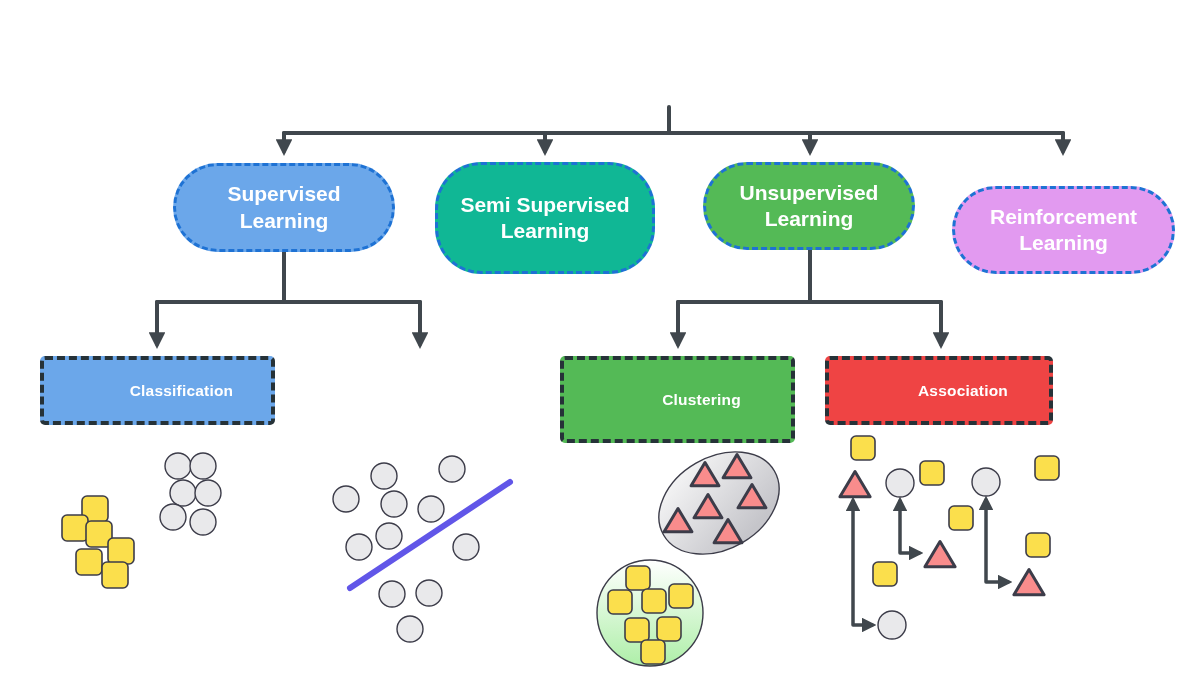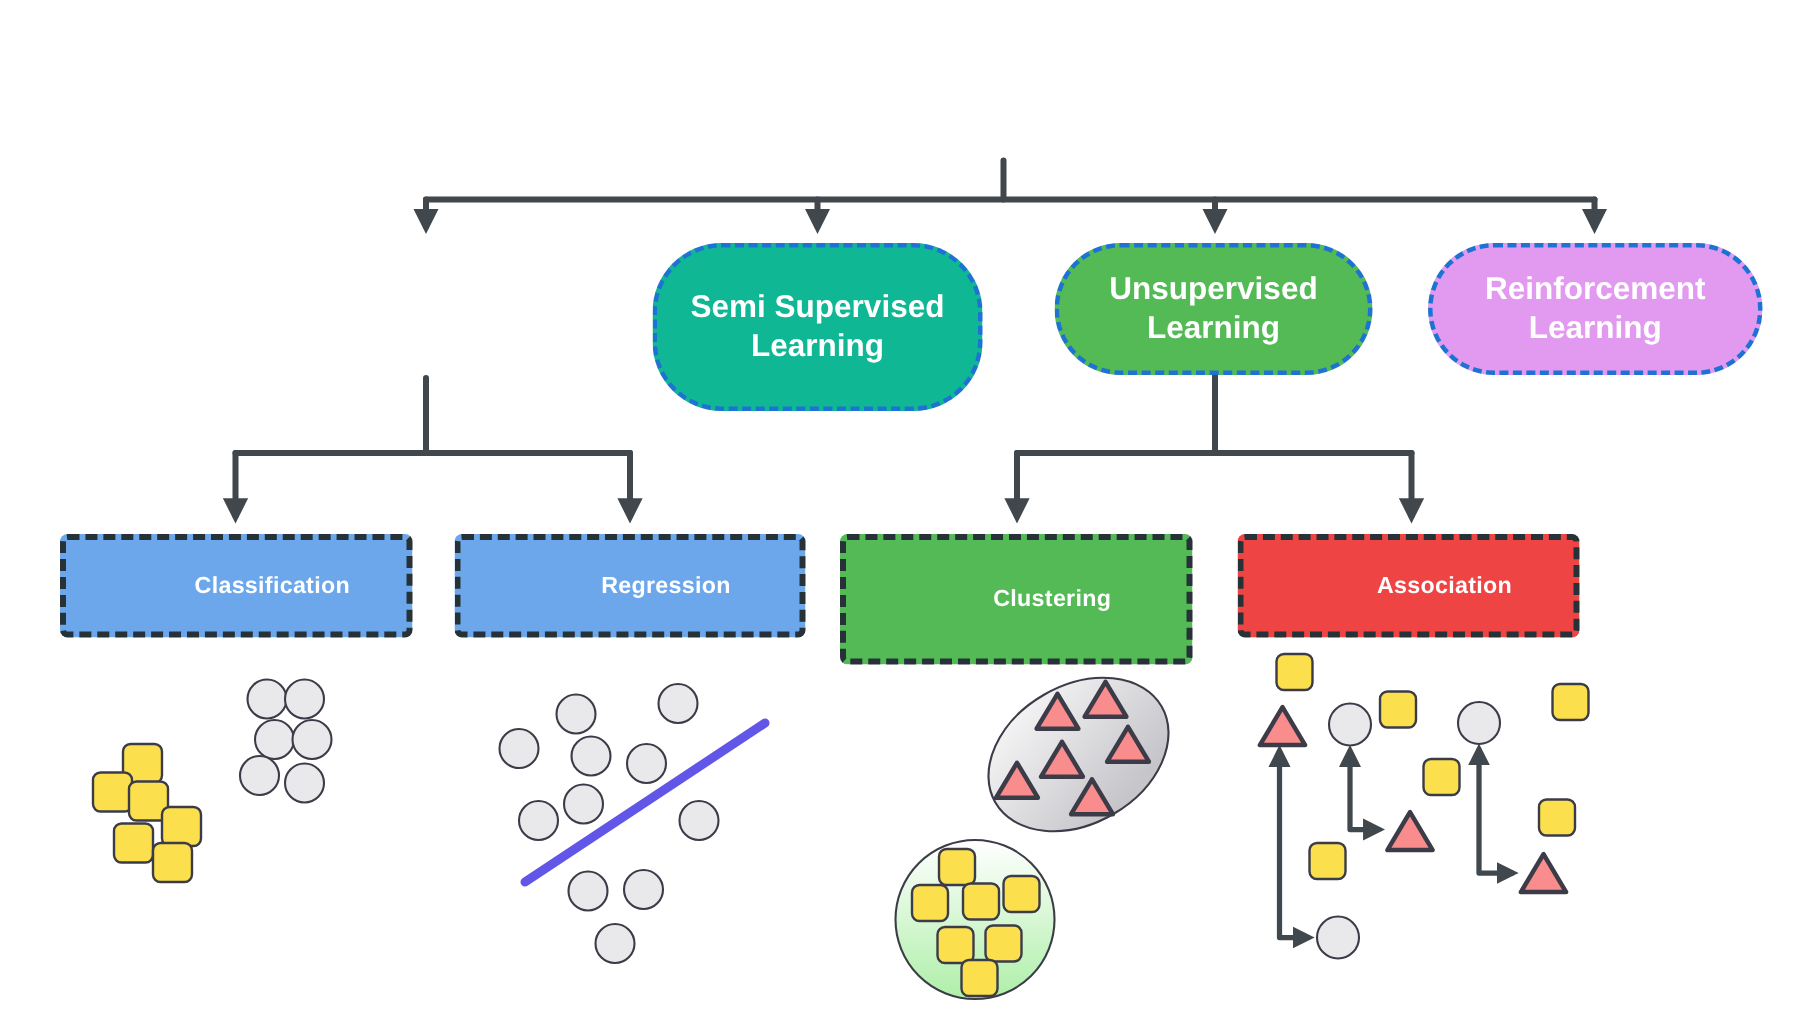--- a/index.html
+++ b/index.html
@@ -119,34 +119,34 @@
       <rect x="1026" y="533" width="24" height="24" rx="5" fill="#fbdf4c" stroke="#3c3c49" stroke-width="1.6"></rect>
       <rect x="873" y="562" width="24" height="24" rx="5" fill="#fbdf4c" stroke="#3c3c49" stroke-width="1.6"></rect>
       <circle cx="900" cy="483" r="14" fill="#e9e9eb" stroke="#3c3c49" stroke-width="1.4"></circle>
       <circle cx="986" cy="482" r="14" fill="#e9e9eb" stroke="#3c3c49" stroke-width="1.4"></circle>
       <circle cx="892" cy="625" r="14" fill="#e9e9eb" stroke="#3c3c49" stroke-width="1.4"></circle>
       <polygon points="855,471.48 839.92,496.7 870.08,496.7" fill="#f98c8c" stroke="#3c3c49" stroke-width="3" stroke-linejoin="round"></polygon>
       <polygon points="940,541.48 924.92,566.7 955.08,566.7" fill="#f98c8c" stroke="#3c3c49" stroke-width="3" stroke-linejoin="round"></polygon>
       <polygon points="1029,569.48 1013.92,594.7 1044.08,594.7" fill="#f98c8c" stroke="#3c3c49" stroke-width="3" stroke-linejoin="round"></polygon>
     </svg>
 
+  <div class="node pill n1" style="background: rgb(107, 167, 234); border-color: rgb(30, 114, 212);">
+    <span class="lbl">Supervised Learning</span>
+  </div>
   <div class="node pill n2" style="background: rgb(16, 183, 149); border-color: rgb(30, 114, 212);">
     <span class="lbl">Semi Supervised Learning</span>
   </div>
   <div class="node pill n3" style="background: rgb(84, 186, 86); border-color: rgb(30, 114, 212);">
     <span class="lbl">Unsupervised Learning</span>
   </div>
-  <div class="node pill n4" style="background: rgb(226, 154, 240); border-color: rgb(30, 114, 212);">
+  <div class="node pill n4" style="background: rgb(226, 154, 240); border-color: rgb(30, 114, 212); margin-top: 24px;">
     <span class="lbl">Reinforcement Learning</span>
   </div>
   <div class="node box n5" style="background: rgb(107, 167, 234); border-color: rgb(38, 50, 56);">
     <span class="lbl">Classification</span>
-  </div>
-  <div class="node box n6" style="background: rgb(107, 167, 234); border-color: rgb(38, 50, 56);">
-    <span class="lbl">Regression</span>
   </div>
   <div class="node box n7" style="background: rgb(84, 186, 86); border-color: rgb(38, 50, 56);">
     <span class="lbl">Clustering</span>
   </div>
   <div class="node box n8" style="background: #ef4444; border-color: rgb(38, 50, 56);">
     <span class="lbl">Association</span>
   </div>
 
 </div>
 

